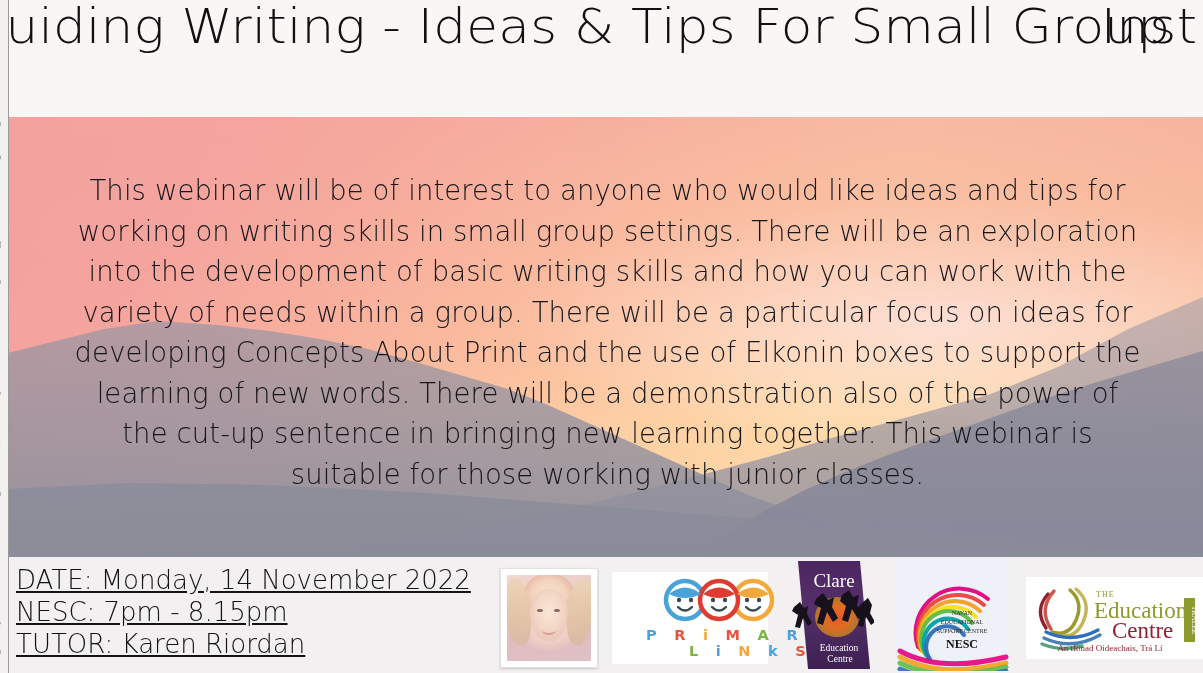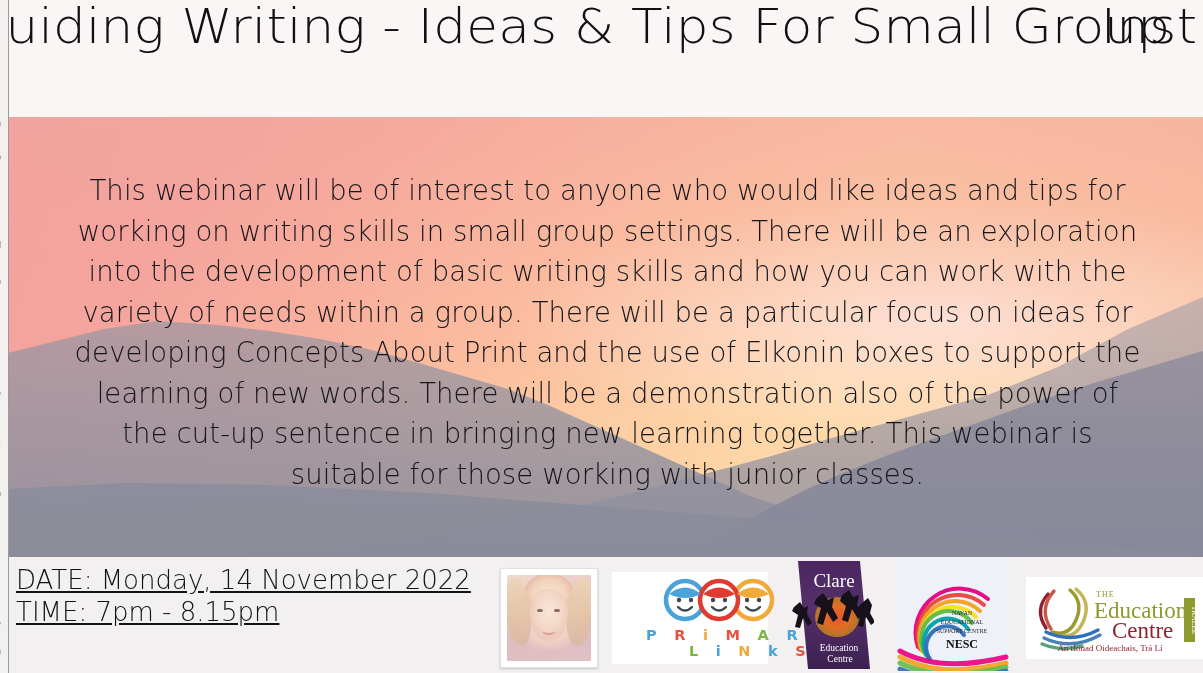--- a/index.html
+++ b/index.html
@@ -278,21 +278,22 @@
     <div class="title-text">
       <span class="title-line1" style="display: inline-block; transform: scaleX(1.0764); transform-origin: center center;">Guiding Writing - Ideas &amp; Tips For Small Group</span>
       <span class="title-line2" style="display: inline-block; transform: scaleX(1.083); transform-origin: center center;">Instruction In Early Intervention Initiatives</span>
     </div>
   </div>
 
   <div class="bottom-bar">
 
     <div class="details">
       <span class="detail-line">DATE: Monday, 14 November 2022</span>
-      <span class="detail-line">TIME: 7pm - 8.15pm</span>
+      <span class="detail-line">NESC: 7pm - 8.15pm</span>
+      <span class="detail-line">TUTOR: Karen Riordan</span>
     </div>
 
     <div class="logos">
 
       <div class="photo-frame">
         <div class="photo-inner">
           <div class="hair-l"></div>
           <div class="hair-r"></div>
           <div class="face"></div>
           <div class="eye l"></div>

